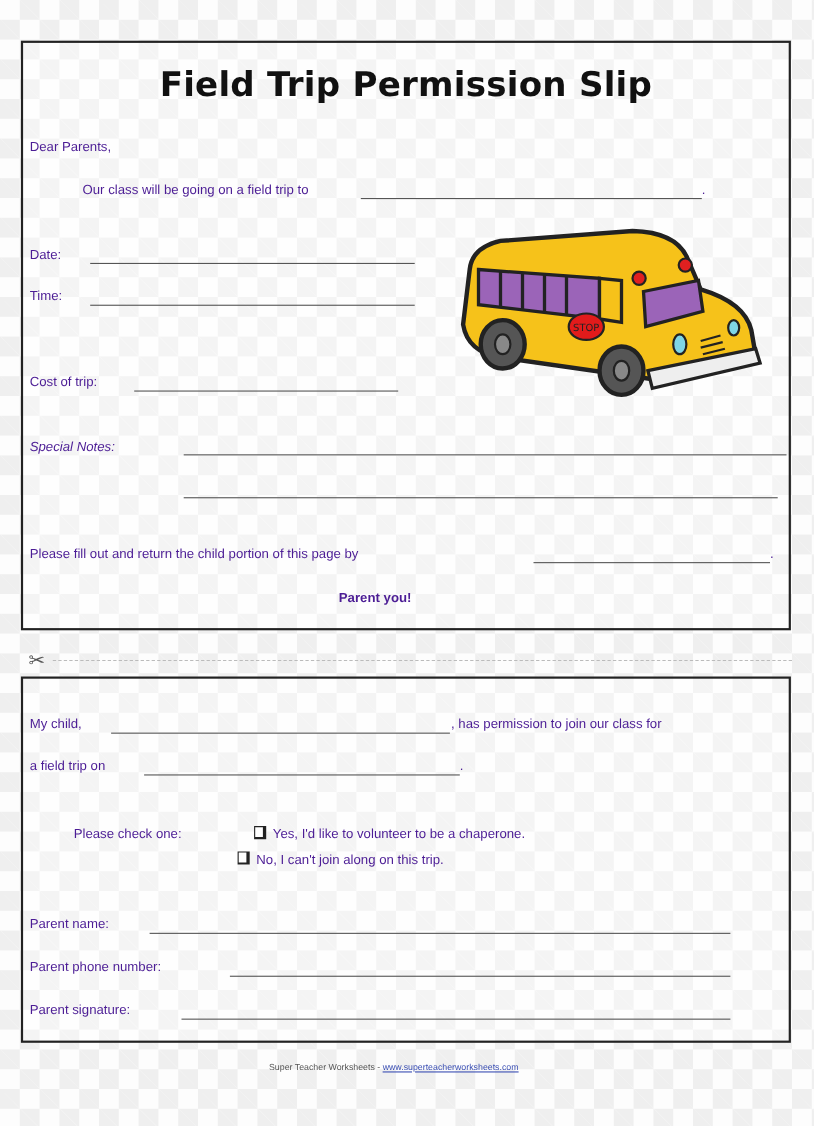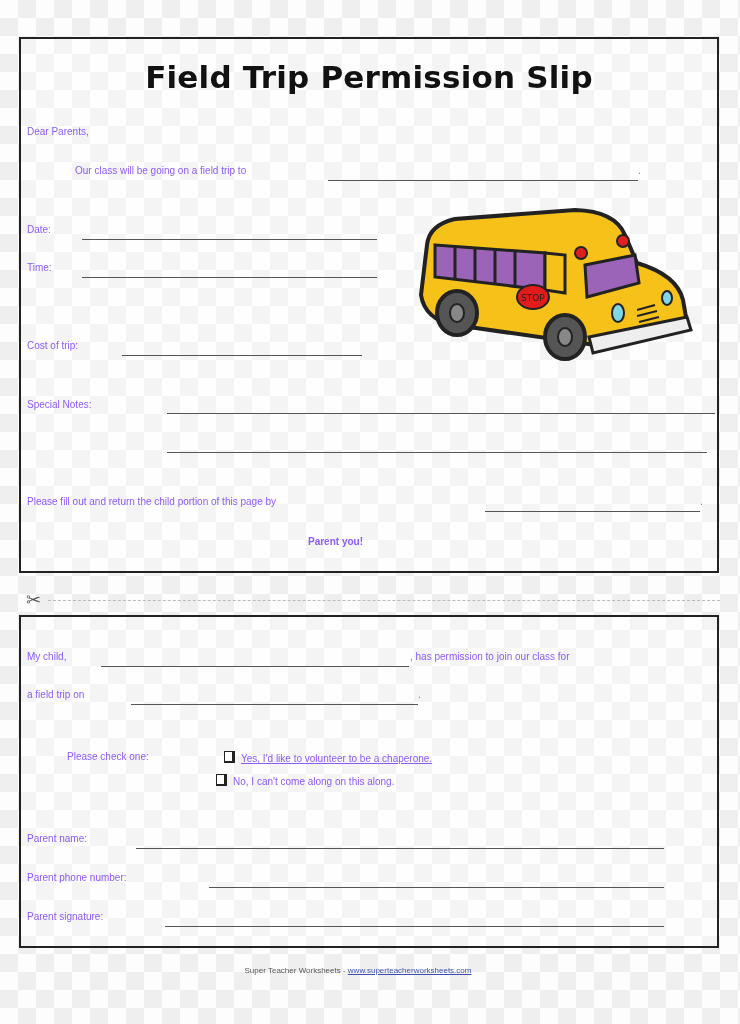--- a/index.html
+++ b/index.html
@@ -18,21 +18,21 @@
     border:2px solid #222; background:rgba(255,255,255,0.35);
     box-sizing:border-box;
   }
   .box.top { top:37px; height:536px; }
   .box.bottom { top:615px; height:333px; }
   .title {
     position:absolute; left:0; right:0; top:20px; text-align:center;
     font-family:"DejaVu Sans", sans-serif; font-weight:bold; font-size:31px; color:#111;
     letter-spacing:0.2px;
   }
-  .t { position:absolute; font-size:10px; color:#8b5cf6; white-space:nowrap; }
+  .t { position:absolute; font-size:12px; color:#4c1d95; white-space:nowrap; }
   .line { position:absolute; height:0; border-bottom:1.5px solid #555; }
   .bold { font-weight:bold; }
   .cut {
     position:absolute; left:48px; top:600px; width:672px; height:0;
     border-top:1px dashed #bbb;
   }
   .scissor { position:absolute; left:26px; top:589px; font-size:18px; color:#555; }
   .chk {
     display:inline-block; width:11px; height:12px; border:1.5px solid #222;
     border-right-width:3px; border-bottom-width:2.5px; vertical-align:-1px; margin-right:6px;
@@ -54,21 +54,21 @@
 <div class="line" style="left:328px;top:180px;width:310px;"></div>
 <div class="t" style="left:638px;top:165px;">.</div>
 
 <div class="t" style="left:27px;top:224px;">Date:</div>
 <div class="line" style="left:82px;top:239px;width:295px;"></div>
 <div class="t" style="left:27px;top:262px;">Time:</div>
 <div class="line" style="left:82px;top:277px;width:295px;"></div>
 <div class="t" style="left:27px;top:340px;">Cost of trip:</div>
 <div class="line" style="left:122px;top:355px;width:240px;"></div>
 
-<div class="t" style="left:27px;top:399px;">Special Notes:</div>
+<div class="t" style="left:27px;top:399px;font-style:italic;">Special Notes:</div>
 <div class="line" style="left:167px;top:413px;width:548px;"></div>
 <div class="line" style="left:167px;top:452px;width:540px;"></div>
 
 <div class="t" style="left:27px;top:496px;">Please fill out and return the child portion of this page by</div>
 <div class="line" style="left:485px;top:511px;width:215px;"></div>
 <div class="t" style="left:700px;top:496px;">.</div>
 
 <div class="t bold" style="left:308px;top:536px;">Parent you!</div>
 
 <svg class="bus" width="280" height="160" viewBox="0 0 280 160">
@@ -102,25 +102,25 @@
 <div class="box bottom"></div>
 
 <div class="t" style="left:27px;top:651px;">My child,</div>
 <div class="line" style="left:101px;top:666px;width:308px;"></div>
 <div class="t" style="left:410px;top:651px;">, has permission to join our class for</div>
 <div class="t" style="left:27px;top:689px;">a field trip on</div>
 <div class="line" style="left:131px;top:704px;width:287px;"></div>
 <div class="t" style="left:418px;top:689px;">.</div>
 
 <div class="t" style="left:53px;top:751px;margin-left:14px;">Please check one:</div>
-<div class="t" style="left:224px;top:751px;text-decoration:underline;">
+<div class="t" style="left:231px;top:751px;">
   <span class="chk"></span><span>Yes, I'd like to volunteer to be a chaperone.</span>
 </div>
 <div class="t" style="left:216px;top:774px;">
-  <span class="chk"></span><span>No, I can't come along on this along.</span>
+  <span class="chk"></span><span>No, I can't join along on this trip.</span>
 </div>
 
 <div class="t" style="left:27px;top:833px;">Parent name:</div>
 <div class="line" style="left:136px;top:848px;width:528px;"></div>
 <div class="t" style="left:27px;top:872px;">Parent phone number:</div>
 <div class="line" style="left:209px;top:887px;width:455px;"></div>
 <div class="t" style="left:27px;top:911px;">Parent signature:</div>
 <div class="line" style="left:165px;top:926px;width:499px;"></div>
 
 <div class="footer">

